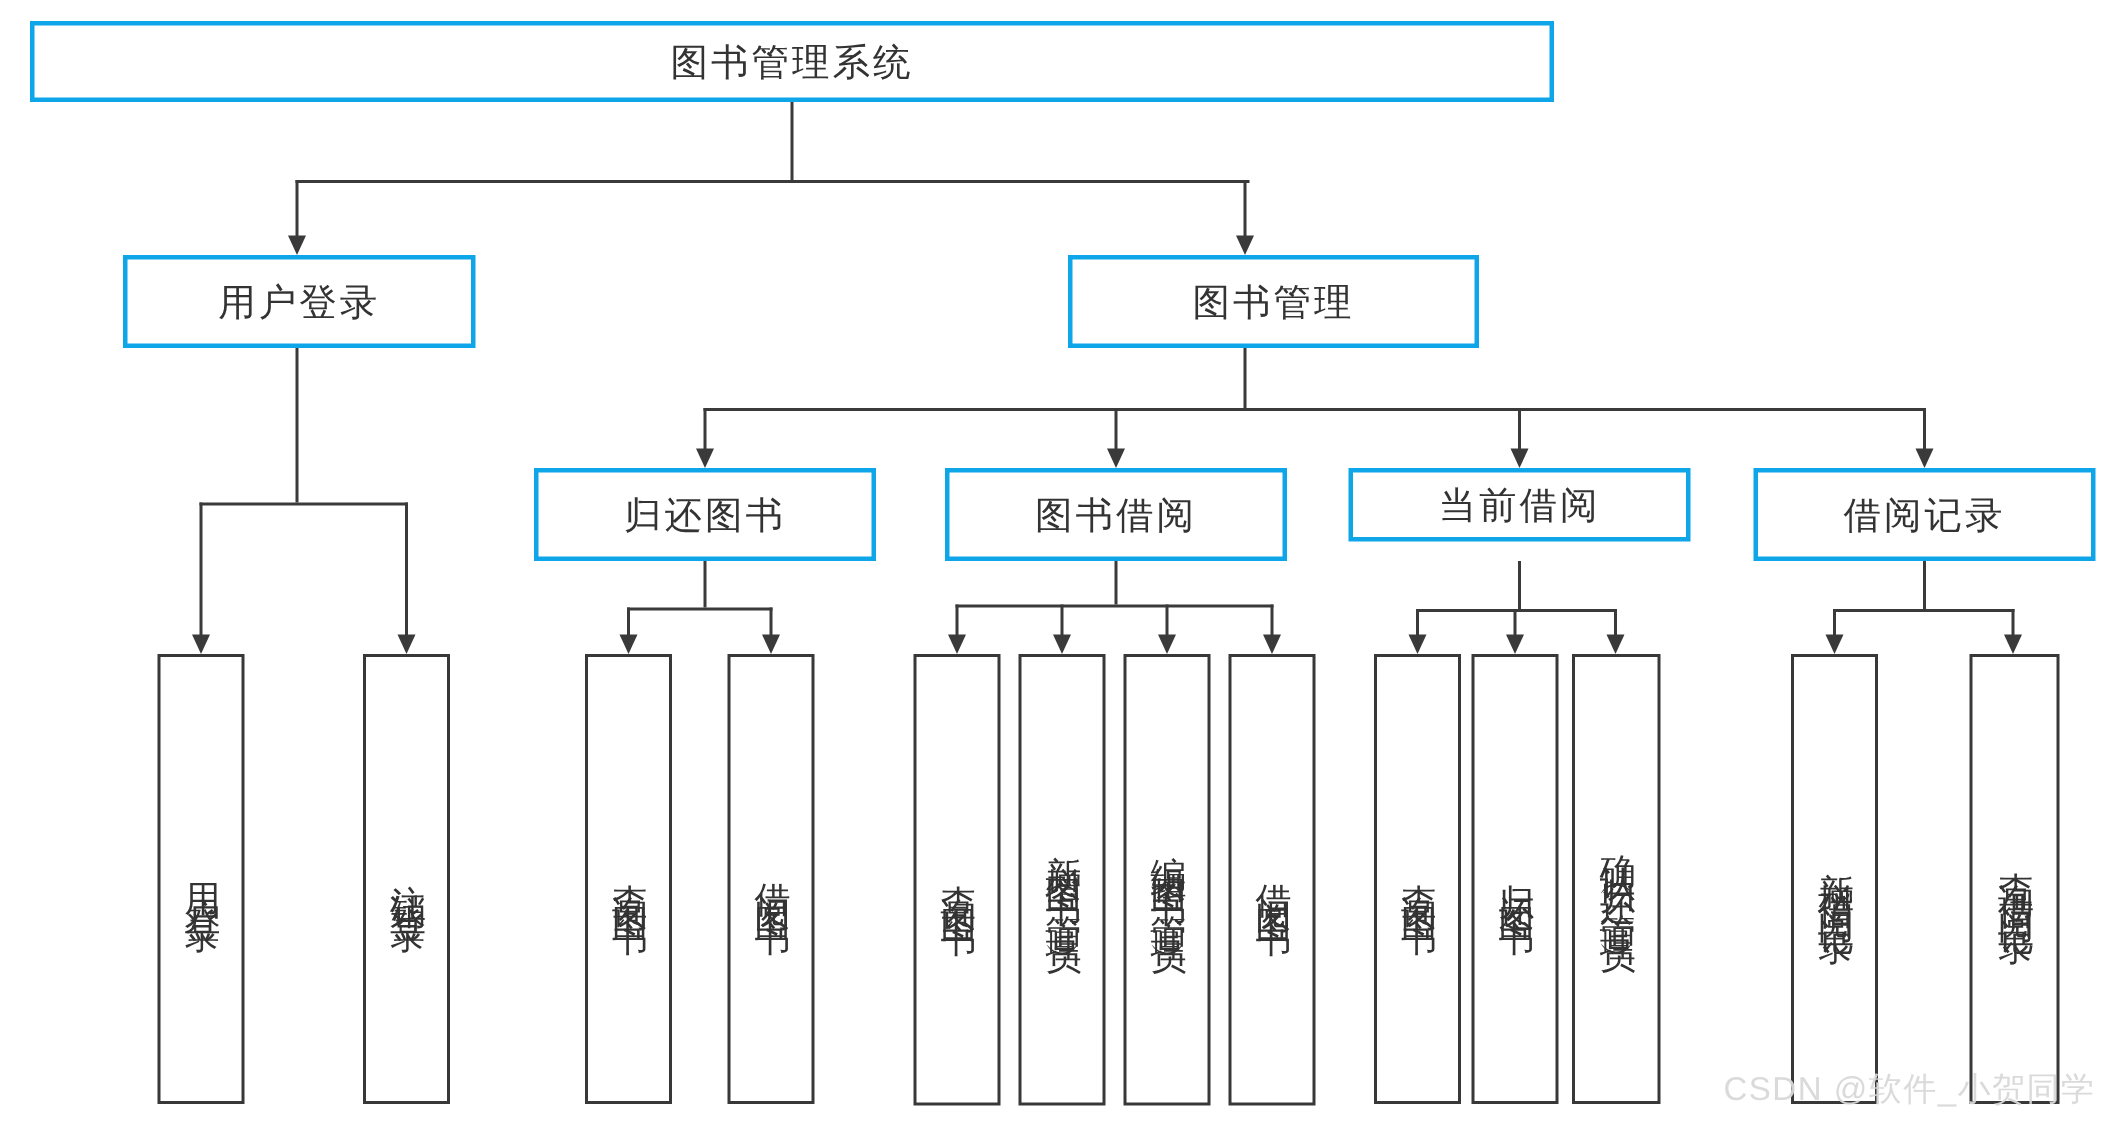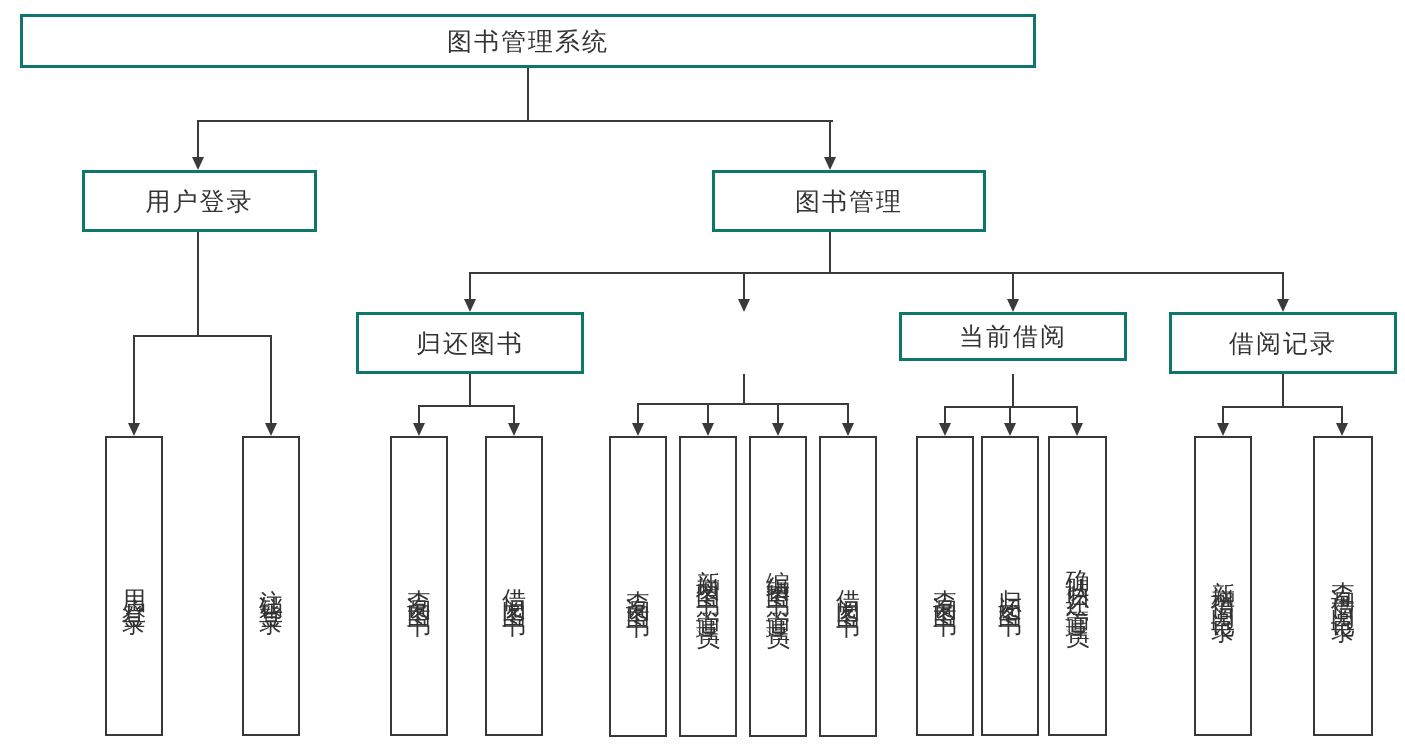--- a/index.html
+++ b/index.html
@@ -5,21 +5,21 @@
   html, body { margin:0; padding:0; background:#ffffff; }
   #canvas {
     position:relative; width:1405px; height:747px; overflow:hidden;
     background:#ffffff;
     font-family:"Liberation Sans","DejaVu Sans",sans-serif;
     color:#333333;
   }
   
   .hbox {
     position:absolute; box-sizing:border-box;
-    background:#ffffff; border:3px solid #0f766e;
+    background:#ffffff; border:3px solid #0ea5e9;
     display:flex; align-items:center; justify-content:center;
     font-size:25px; letter-spacing:2px; color:#333333;
     z-index:2;
   }
   
   .vbox {
     position:absolute; box-sizing:border-box;
     background:#ffffff; border:2px solid #383838;
     display:flex; align-items:center; justify-content:center;
     writing-mode:vertical-rl; text-orientation:mixed;
@@ -73,20 +73,21 @@
   <div class="vl" style="left:469px;top:272px;height:28px"></div>
   <div class="ah" style="left:464px;top:299px"></div>
   <div class="vl" style="left:743px;top:272px;height:28px"></div>
   <div class="ah" style="left:738px;top:299px"></div>
   <div class="vl" style="left:1012px;top:272px;height:28px"></div>
   <div class="ah" style="left:1007px;top:299px"></div>
   <div class="vl" style="left:1282px;top:272px;height:28px"></div>
   <div class="ah" style="left:1277px;top:299px"></div>
 
   <div class="hbox" style="left:356px;top:312px;width:228px;height:62px">归还图书</div>
+  <div class="hbox" style="left:630px;top:312px;width:228px;height:62px">图书借阅</div>
   <div class="hbox" style="left:899px;top:312px;width:228px;height:49px">当前借阅</div>
   <div class="hbox" style="left:1169px;top:312px;width:228px;height:62px">借阅记录</div>
 
   <div class="vl" style="left:469px;top:374px;height:31px"></div>
   <div class="hl" style="left:418px;top:405px;width:97px"></div>
   <div class="vl" style="left:418px;top:405px;height:20px"></div>
   <div class="ah" style="left:413px;top:423px"></div>
   <div class="vl" style="left:513px;top:405px;height:20px"></div>
   <div class="ah" style="left:508px;top:423px"></div>
 
@@ -125,14 +126,15 @@
   <div class="vl" style="left:1282px;top:374px;height:32px"></div>
   <div class="hl" style="left:1222px;top:406px;width:121px"></div>
   <div class="vl" style="left:1222px;top:406px;height:18px"></div>
   <div class="ah" style="left:1217px;top:423px"></div>
   <div class="vl" style="left:1341px;top:406px;height:18px"></div>
   <div class="ah" style="left:1336px;top:423px"></div>
 
   <div class="vbox" style="left:1194px;top:436px;width:58px;height:300px">新增借阅记录</div>
   <div class="vbox" style="left:1313px;top:436px;width:60px;height:300px">查询借阅记录</div>
 
+  <div class="watermark">CSDN @软件_小贺同学</div>
 
 </div>
 
 </body></html>

